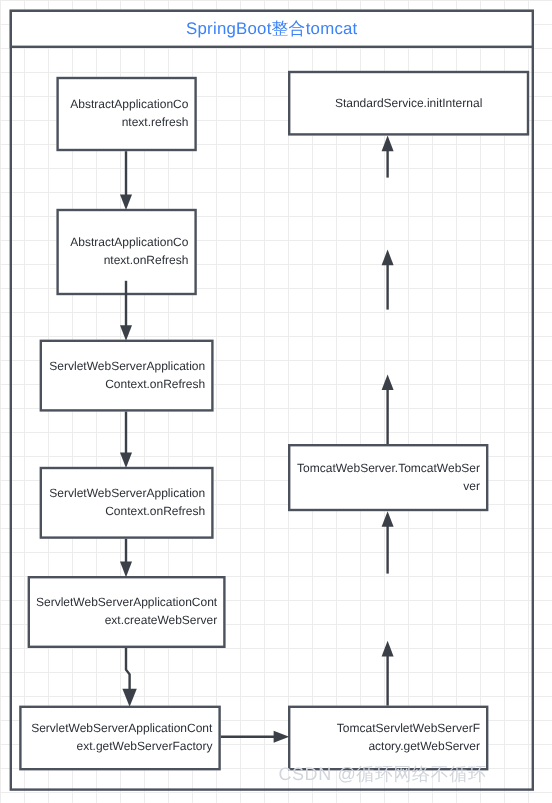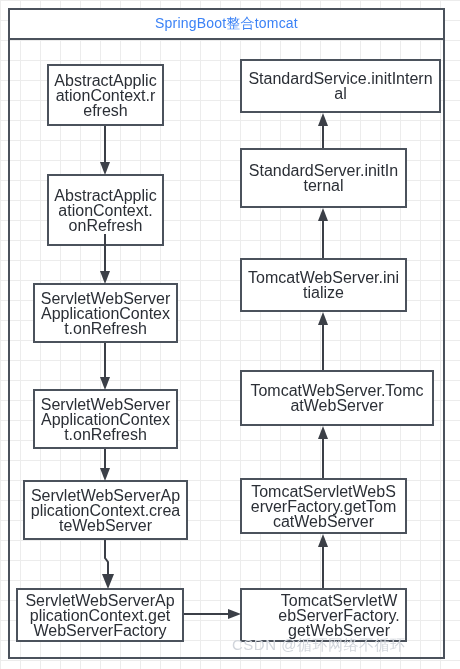--- a/index.html
+++ b/index.html
@@ -55,26 +55,26 @@
     letter-spacing: .2px;
   }
 
   
   .node {
     position: absolute;
     box-sizing: border-box;
     border: 2px solid #4b525c;
     background: #ffffff;
     color: #2b2f36;
-    font-size: 16px;
+    font-size: 10px;
     line-height: 15px;
     display: flex;
     align-items: center;
     justify-content: center;
-    text-align: center;
+    text-align: right;
     padding: 2px 5px;
     word-break: break-word;
   }
 
   
   .conn {
     position: absolute;
     overflow: visible;
   }
   .conn line, .conn polyline, .conn path {
@@ -112,27 +112,24 @@
   <div class="node" style="left:33px; top:283px; width:145px; height:60px;">ServletWebServerApplicationContext.onRefresh</div>
 
   <div class="node" style="left:33px; top:389px; width:145px; height:60px;">ServletWebServerApplicationContext.onRefresh</div>
 
   <div class="node" style="left:23px; top:480px; width:165px; height:60px;">ServletWebServerApplicationContext.createWebServer</div>
 
   <div class="node" style="left:16px; top:588px; width:168px; height:54px;">ServletWebServerApplicationContext.getWebServerFactory</div>
 
   <div class="node" style="left:240px; top:59px; width:201px; height:54px;">StandardService.initInternal</div>
 
-  <div class="node" style="left:240px; top:148px; width:167px; height:60px;">StandardServer.initInternal</div>
 
-  <div class="node" style="left:240px; top:258px; width:167px; height:54px;">TomcatWebServer.initialize</div>
 
-  <div class="node" style="left:240px; top:370px; width:194px; height:56px;">TomcatWebServer.TomcatWebServer</div>
+  <div class="node" style="left:240px; top:370px; width:167px; height:56px;">TomcatWebServer.TomcatWebServer</div>
 
-  <div class="node" style="left:240px; top:478px; width:167px; height:56px;">TomcatServletWebServerFactory.getTomcatWebServer</div>
 
   <div class="node" style="left:240px; top:588px; width:167px; height:54px;padding-left:36px;">TomcatServletWebServerFactory.getWebServer</div>
 
   <svg class="conn" style="left:0; top:0; width:460px; height:669px;">
 
     <g>
       <line x1="105" y1="126" x2="105" y2="166"></line>
       <polygon class="arrowhead" points="105,175 100,162 110,162"></polygon>
     </g>
 

